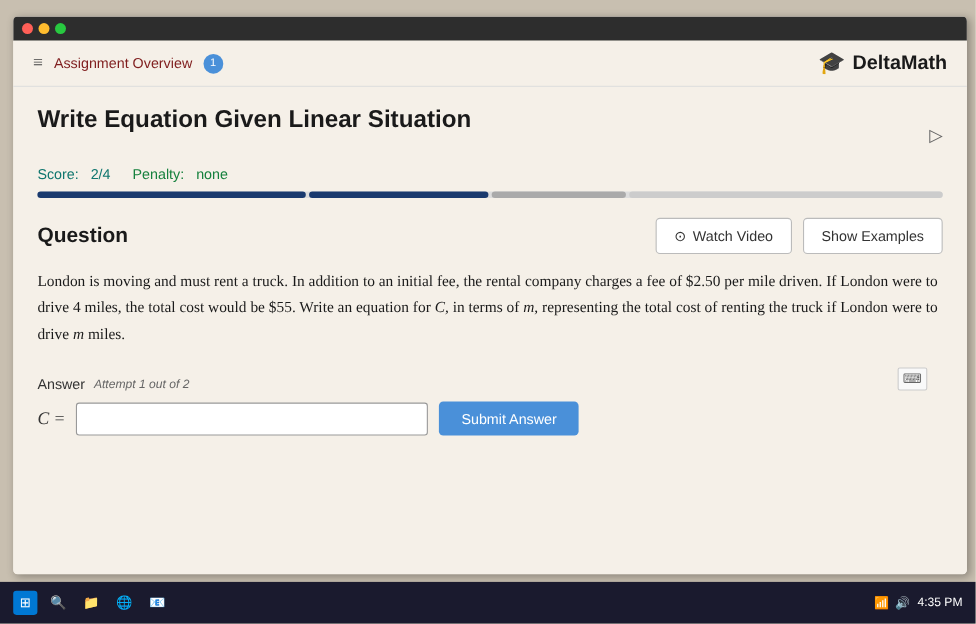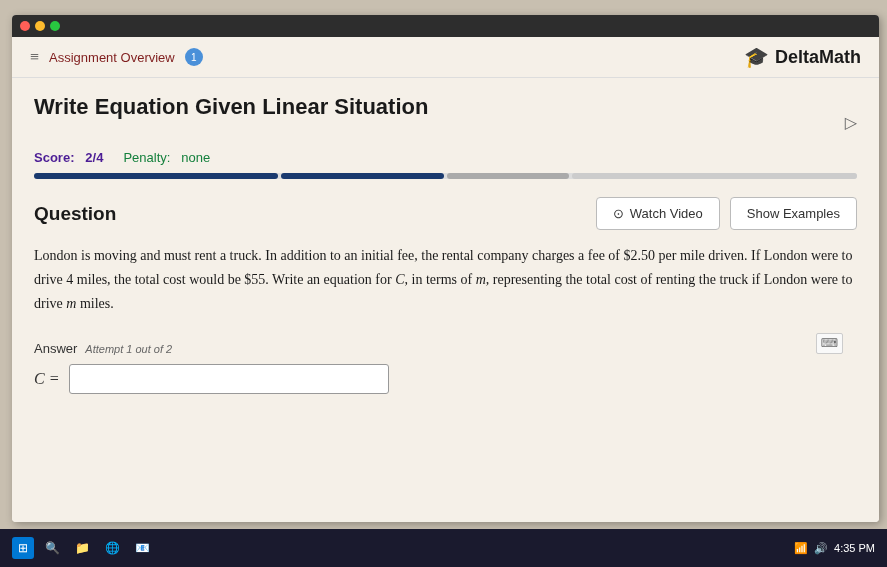--- a/index.html
+++ b/index.html
@@ -148,21 +148,21 @@
       cursor: pointer;
     }
     .score-row {
       display: flex;
       align-items: center;
       gap: 20px;
       margin-bottom: 8px;
       font-size: 13px;
       font-family: Arial, sans-serif;
     }
-    .score-label { font-weight: bold; color: #4c1d95; }
+    .score-label { font-weight: normal; color: #0f766e; }
     .penalty-label { color: #15803d; }
     .progress-bar {
       height: 6px;
       background: #ddd;
       border-radius: 3px;
       margin-bottom: 18px;
       display: flex;
       gap: 3px;
     }
     .progress-segment {
@@ -346,20 +346,21 @@
       <div class="answer-container">
         <span class="keyboard-icon">⌨</span>
       </div>
       <div class="answer-label">
         <span>Answer</span>
         <span class="attempt-text">Attempt 1 out of 2</span>
       </div>
       <div class="answer-row">
         <span class="eq-label">C =</span>
         <input class="answer-input" type="text" placeholder="" style="">
+        <button class="submit-btn">Submit Answer</button>
       </div>
     </div>
   </div>
 </div>
 
 <div class="taskbar">
   <div class="taskbar-icons">
     <div class="taskbar-icon" style="background:#0078d4;">⊞</div>
     <div class="taskbar-icon">🔍</div>
     <div class="taskbar-icon">📁</div>

